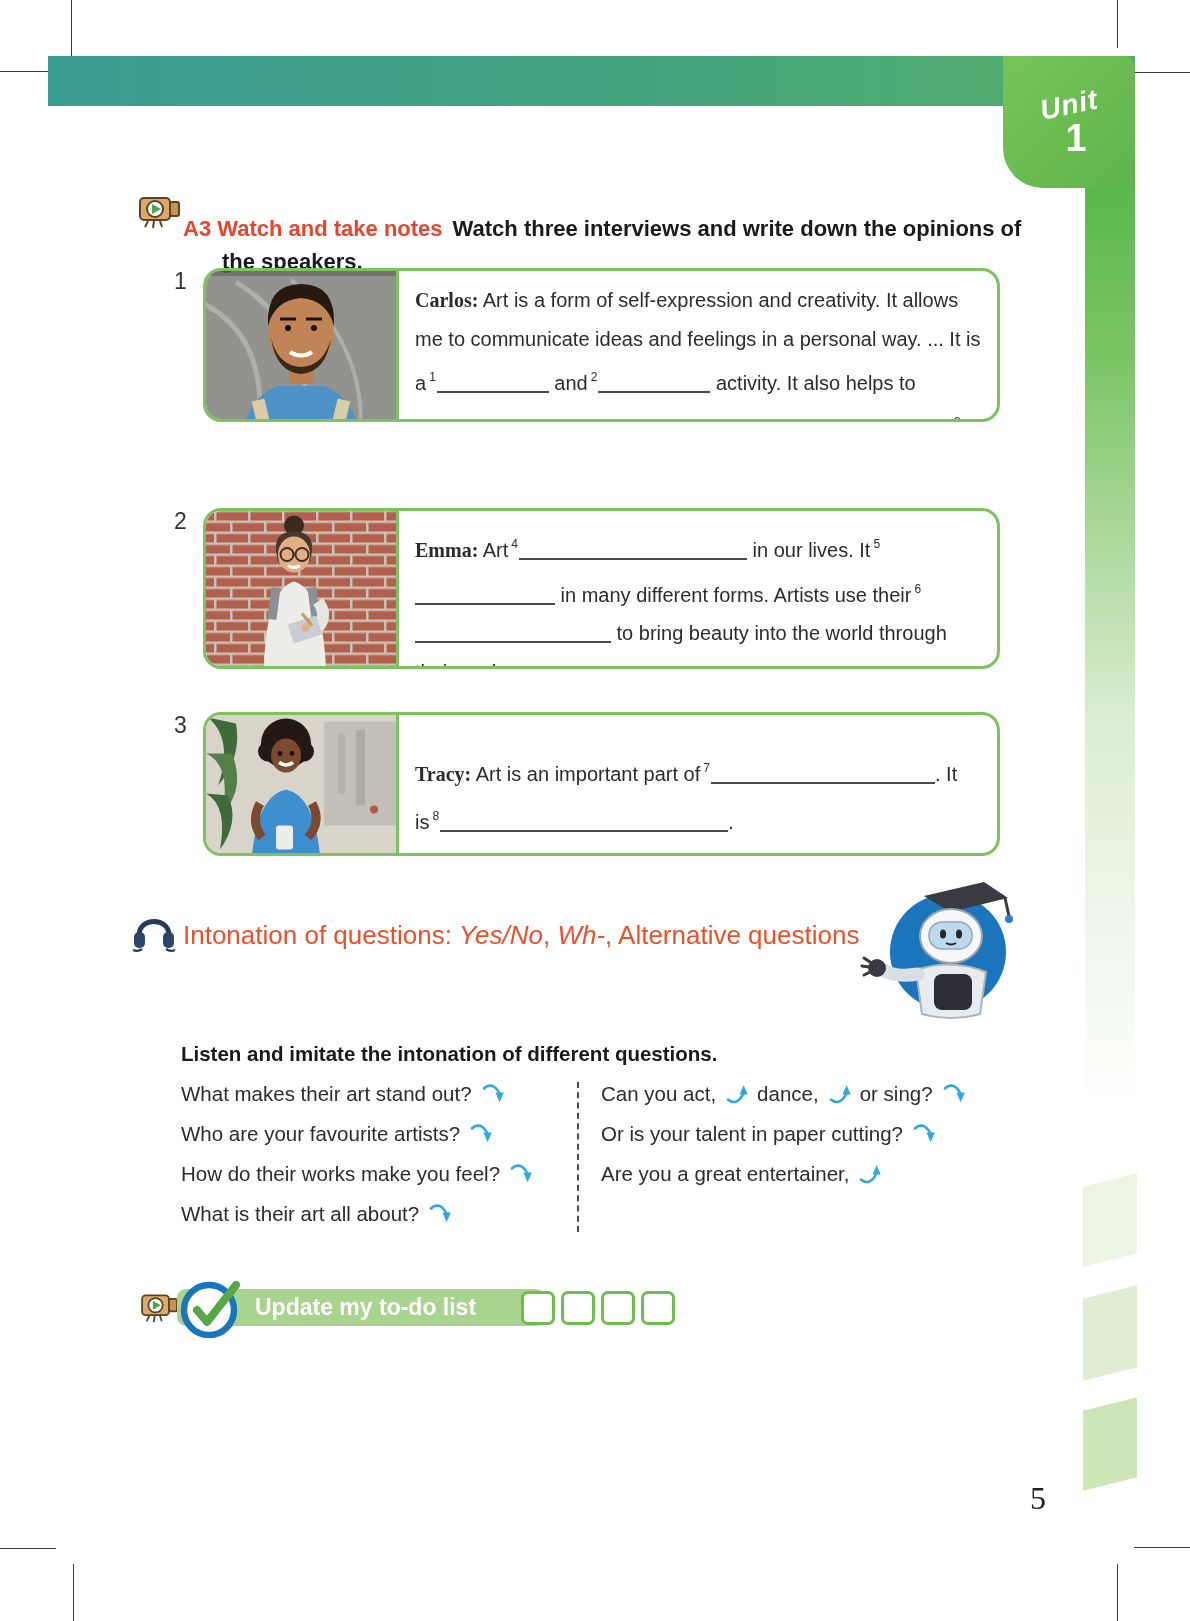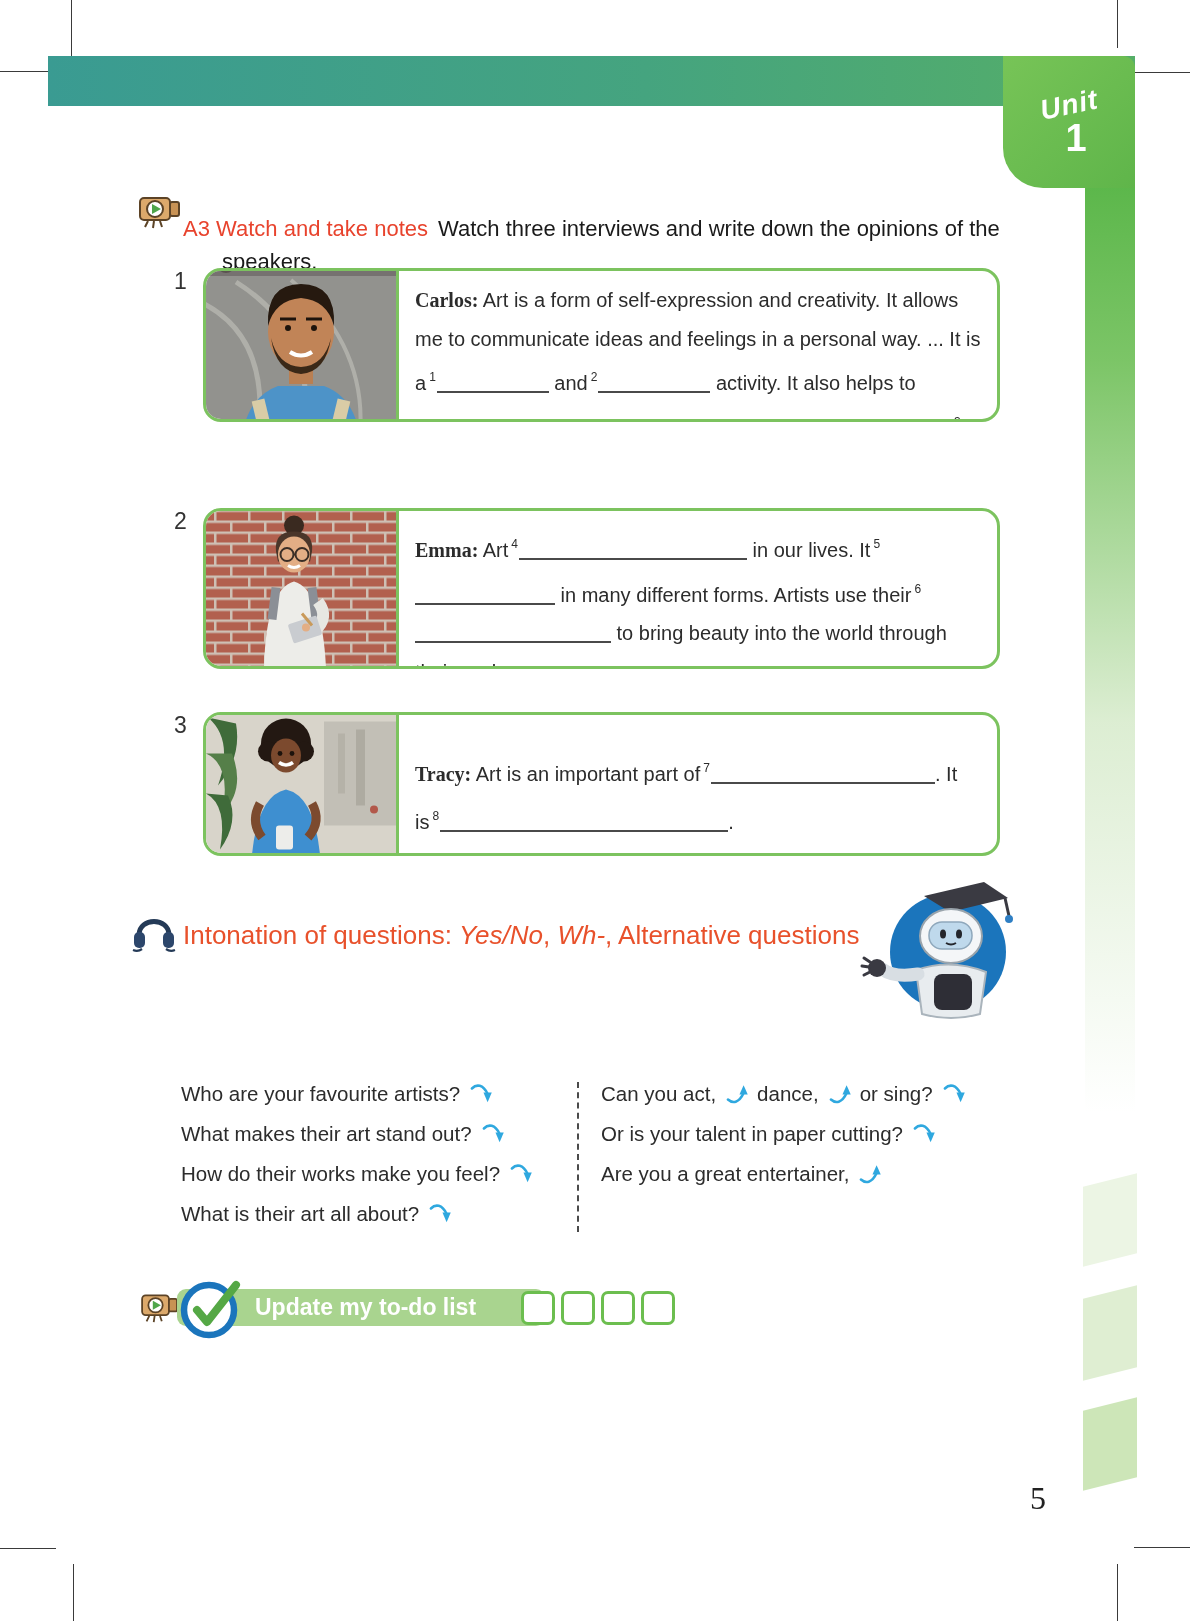--- a/index.html
+++ b/index.html
@@ -17,21 +17,21 @@
   .unit-num{color:#fff;font-weight:800;font-size:38px;line-height:34px;margin-left:14px;}
   .fade-bar{position:absolute;left:1085px;top:186px;width:50px;height:975px;
       background:linear-gradient(180deg,#5cb74b 0%,#7cc567 18%,rgba(186,220,166,.5) 55%,rgba(255,255,255,0) 95%);}
   .stripe{position:absolute;left:1083px;width:54px;transform:skewY(-14deg);}
   .stripe.s1{top:1180px;height:80px;background:#ecf5e4;}
   .stripe.s2{top:1292px;height:82px;background:#dfeed2;}
   .stripe.s3{top:1404px;height:80px;background:#cde6b8;}
   
   .icon-abs{position:absolute;}
   .a3-head{position:absolute;left:183px;top:190px;width:800px;font-size:22px;line-height:33px;
-      font-weight:normal;padding-left:39px;text-indent:-39px;color:#1a1a1a;}
+      font-weight:bold;padding-left:39px;text-indent:-39px;color:#1a1a1a;}
   .red{color:#e8432d;}
   .a3-title{margin-right:10px;}
   
   .int-num{position:absolute;left:174px;font-size:23px;color:#333;font-weight:normal;}
   .int-box{position:absolute;left:203px;width:797px;border:3px solid #7cc35f;border-radius:18px;
       overflow:hidden;display:flex;background:#fff;box-sizing:border-box;}
   .photo{flex:0 0 190px;border-right:3px solid #7cc35f;}
   .photo svg{display:block;width:100%;height:100%;}
   .box-text{flex:1;padding:10px 10px 6px 16px;font-size:20px;color:#2c2c2c;}
   .bt1{line-height:38.5px;}
@@ -212,33 +212,34 @@
       <ellipse cx="101" cy="64" rx="3" ry="4.5" fill="#23252b"></ellipse>
       <path d="M88 73 Q93 76 98 73" stroke="#23252b" stroke-width="2" fill="none"></path>
       <path d="M58 100 Q93 88 128 102 L122 144 Q93 152 64 144 Z" fill="#e8ecef" stroke="#aab4bc" stroke-width="2"></path>
       <rect x="76" y="104" width="38" height="36" rx="8" fill="#2e2e36"></rect>
       <path d="M60 104 Q36 108 24 99" stroke="#d8dee3" stroke-width="13" fill="none" stroke-linecap="round"></path>
       <circle cx="19" cy="98" r="9" fill="#3a3a42"></circle>
       <path d="M12 92 L6 88 M11 97 L4 96 M12 102 L6 105" stroke="#3a3a42" stroke-width="3" stroke-linecap="round"></path>
     </svg>
   </span>
 
+  <div class="listen">Listen and imitate the intonation of different questions.</div>
 
   <div class="q-col q-left">
     <div class="q-row">
+        <span class="seg-txt">What makes their art stand out?</span>
+        <span class="arrow">
+          <svg viewBox="0 0 30 26">
+            <path d="M3 7 C8 2 15 2.5 20 13" fill="none" stroke="#2fa8df" stroke-width="2.8" stroke-linecap="round"></path>
+            <polygon points="15.5,11.5 24.5,11.5 20,22 " fill="#2fa8df"></polygon>
+          </svg>
+        </span>
+      </div>
+    <div class="q-row">
         <span class="seg-txt">Who are your favourite artists?</span>
-        <span class="arrow">
-          <svg viewBox="0 0 30 26">
-            <path d="M3 7 C8 2 15 2.5 20 13" fill="none" stroke="#2fa8df" stroke-width="2.8" stroke-linecap="round"></path>
-            <polygon points="15.5,11.5 24.5,11.5 20,22 " fill="#2fa8df"></polygon>
-          </svg>
-        </span>
-      </div>
-    <div class="q-row">
-        <span class="seg-txt">What makes their art stand out?</span>
         <span class="arrow">
           <svg viewBox="0 0 30 26">
             <path d="M3 7 C8 2 15 2.5 20 13" fill="none" stroke="#2fa8df" stroke-width="2.8" stroke-linecap="round"></path>
             <polygon points="15.5,11.5 24.5,11.5 20,22 " fill="#2fa8df"></polygon>
           </svg>
         </span>
       </div>
     <div class="q-row">
         <span class="seg-txt">How do their works make you feel?</span>
         <span class="arrow">

